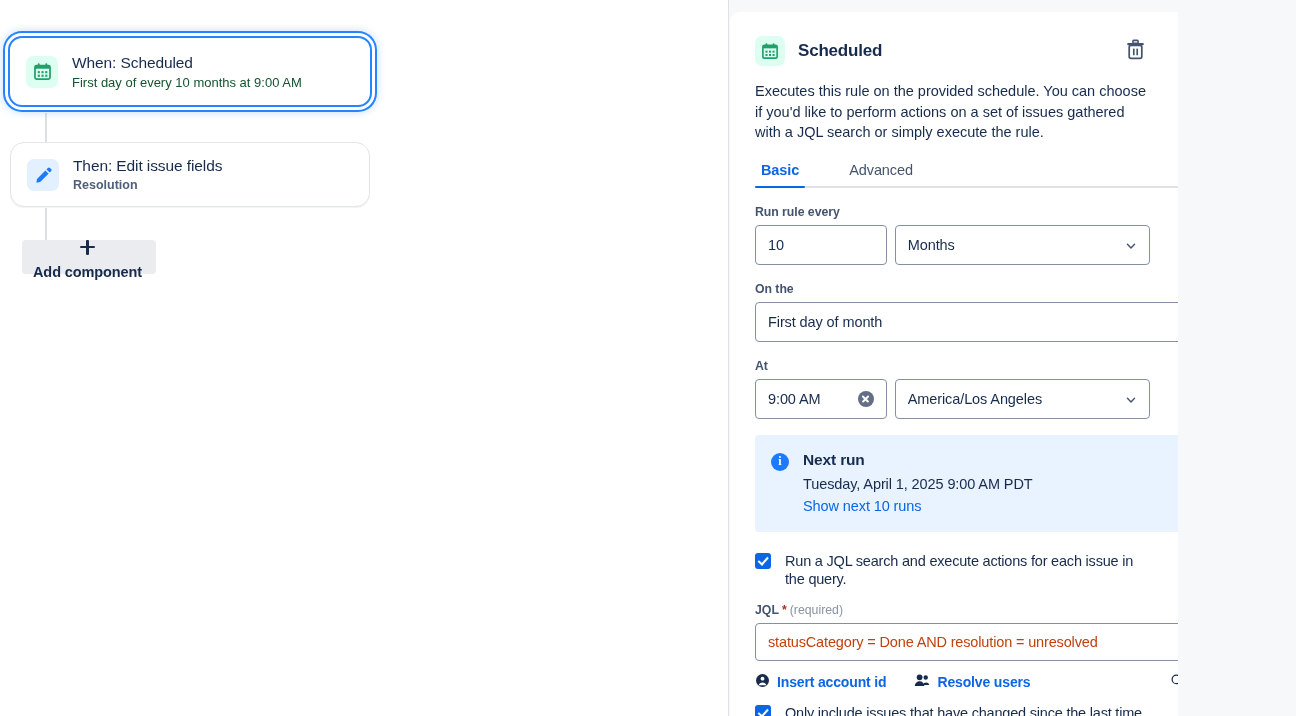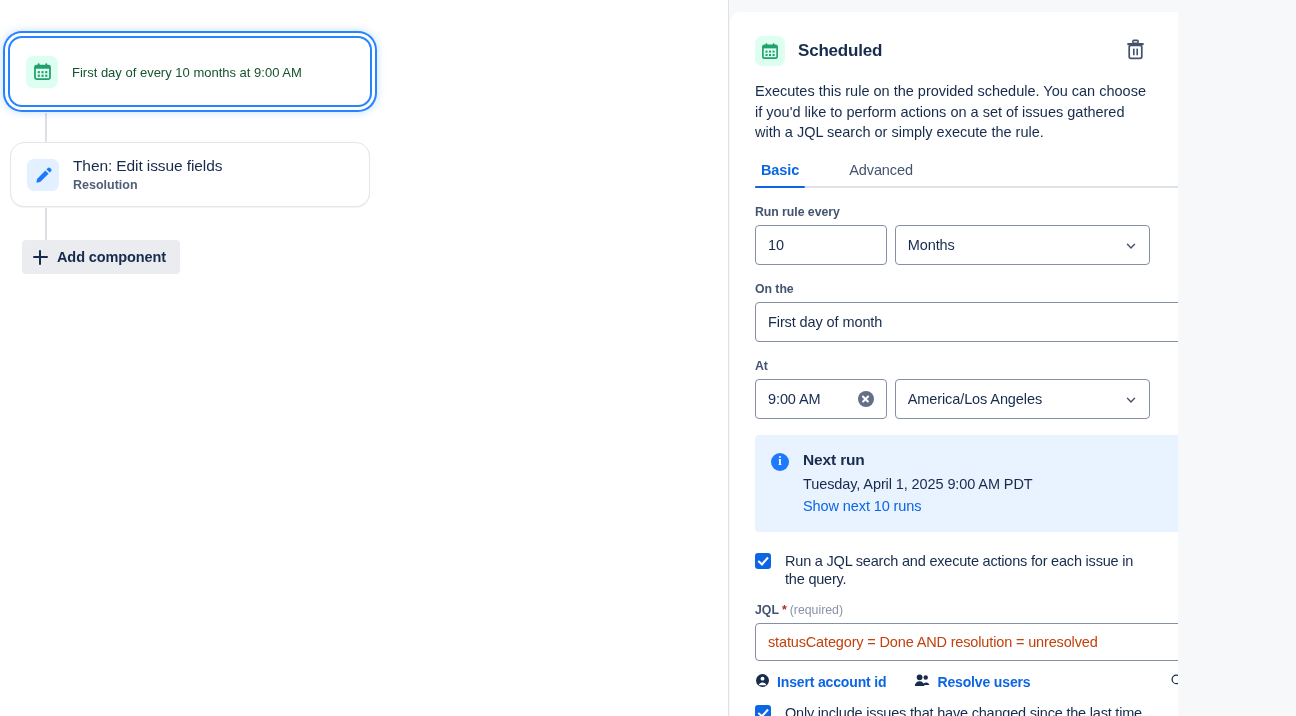--- a/index.html
+++ b/index.html
@@ -53,21 +53,21 @@
   }
   .card-sub.bold { font-weight: 700; color: #505f79; font-size: 12.5px; }
 
   .add-component {
     position: absolute; left: 22px; top: 240px;
     height: 34px; padding: 0 14px 0 11px;
     background: #ebecf0; border: none; border-radius: 4px;
     display: flex; align-items: center; gap: 9px;
     font-family: "Liberation Sans", sans-serif;
     font-size: 14.5px; font-weight: 700; color: #172b4d;
-    cursor: pointer; letter-spacing: -0.1px;
+    cursor: pointer; letter-spacing: -0.1px; flex-direction: column;
   }
   .plus-glyph {
     width: 15px; height: 15px; position: relative; flex: none;
   }
   .plus-glyph::before, .plus-glyph::after {
     content: ""; position: absolute; background: #172b4d; border-radius: 1px;
   }
   .plus-glyph::before { left: 0; top: 6.3px; width: 15px; height: 2.2px; }
   .plus-glyph::after  { top: 0; left: 6.3px; height: 15px; width: 2.2px; }
 
@@ -238,20 +238,21 @@
           <rect x="15.6" y="1.6" width="2.4" height="4" rx="1" fill="#22a06b"></rect>
           <rect x="6" y="11.5" width="2.7" height="2.7" fill="#22a06b"></rect>
           <rect x="10.7" y="11.5" width="2.7" height="2.7" fill="#22a06b"></rect>
           <rect x="15.4" y="11.5" width="2.7" height="2.7" fill="#22a06b"></rect>
           <rect x="6" y="16" width="2.7" height="2.7" fill="#22a06b"></rect>
           <rect x="10.7" y="16" width="2.7" height="2.7" fill="#22a06b"></rect>
           <rect x="15.4" y="16" width="2.7" height="2.7" fill="#22a06b"></rect>
         </svg>
       </div>
       <div class="card-text">
+        <div class="card-title">When: Scheduled</div>
         <div class="card-sub">First day of every 10 months at 9:00 AM</div>
       </div>
     </div>
 
     <div class="card" style="left:10px; top:142px; width:360px; height:65px;">
       <div class="card-icon icon-blue">
         <svg width="18" height="18" viewBox="0 0 24 24" aria-hidden="true">
           <path d="M4 17.2 L15.2 6 L19.4 10.2 L8.2 21.4 L3.2 22.3 Z" fill="#1d7afc"></path>
           <path d="M16.7 4.5 L18.4 2.8 a2.1 2.1 0 0 1 3 0 l1.3 1.3 a2.1 2.1 0 0 1 0 3 L20.9 8.8 Z" fill="#1d7afc"></path>
         </svg>

